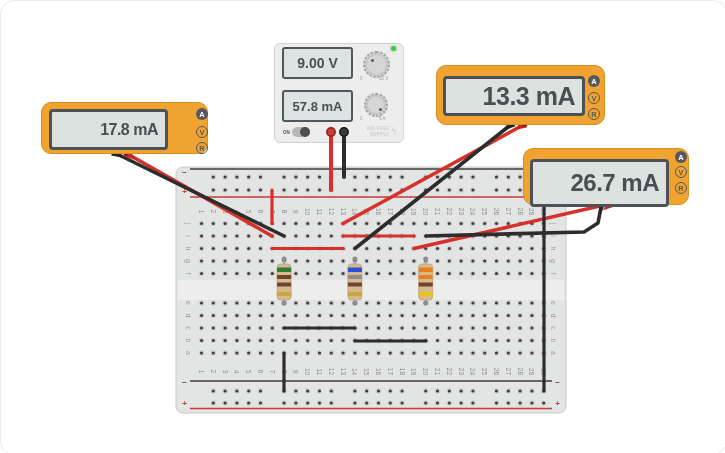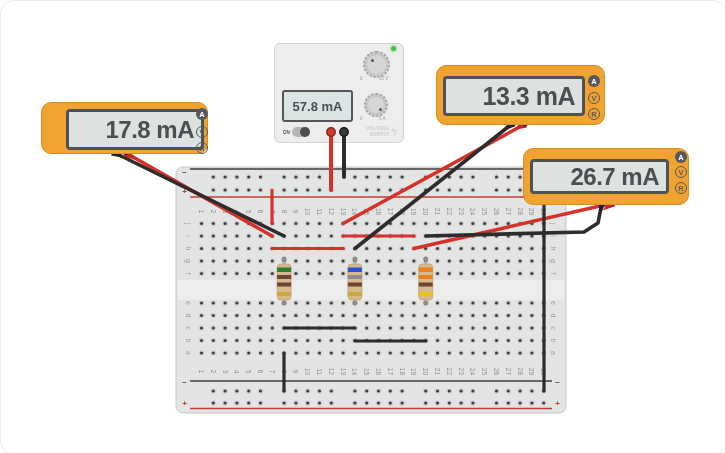--- a/index.html
+++ b/index.html
@@ -990,20 +990,23 @@
       <circle cx="512" cy="122" r="2.6" fill="#111111"></circle>
       <polygon points="525.8778862511435,126.5317903714357 522.1221137488565,119.4682096285643 512.5216812928339,129.10313031621658" fill="#c3271f"></polygon>
       <circle cx="524" cy="123" r="2.6" fill="#7e130e"></circle>
       <polygon points="604.9610722749662,201.55669240384026 597.0389277250338,200.44330759615974 599.1907496875192,213.8734848936404" fill="#232323"></polygon>
       <circle cx="601" cy="201" r="2.6" fill="#111111"></circle>
       <polygon points="614.2943057454041,205.27660817715596 609.7056942545959,198.72339182284404 601.3510234242431,209.4564936725636" fill="#c3271f"></polygon>
       <circle cx="612" cy="202" r="2.6" fill="#7e130e"></circle>
     </svg>
 
   <div class="component supply" id="psu" style="left:273px;top:42px;width:130px;height:100px;">
+    <div class="psu-screen" style="left:7px;top:3px;width:71px;height:32px;font-size:14px;">
+      <span>9.00 V</span>
+    </div>
     <div class="psu-screen" style="left:7px;top:46px;width:71px;height:32px;font-size:13px;align-items:center;">
       <span>57.8 mA</span>
     </div>
     <div class="led" style="left:116px;top:2px;"></div>
     <div class="knob" style="left:87.5px;top:6.5px;width:27px;height:27px;">
       <div class="knob-dot" style="left:6px;top:6px;"></div>
     </div>
     <span class="knob-label" style="left:85px;top:32px;">0</span>
     <span class="knob-label" style="left:104px;top:32px;">10 V</span>
     <div class="knob" style="left:89px;top:49px;width:24px;height:24px;">
@@ -1018,39 +1021,39 @@
     <div class="psu-brand">
       <span>
         <span>VOLTAGE</span><br>
         <span>SUPPLY</span>
       </span>
       <span class="psu-bolt">ϟ</span>
     </div>
   </div>
 
   <div class="component meter" style="left:40px;top:101px;width:167px;height:52px;">
-    <div class="meter-screen" style="left:7px;top:6px;width:138px;height:41px;font-size:24px;margin-left:17px;">
+    <div class="meter-screen" style="left:7px;top:6px;width:119px;height:41px;font-size:16px;">
       <span>17.8 mA</span>
     </div>
     <div class="mbtn active" style="left:154px;top:5px;">A</div>
     <div class="mbtn inactive" style="left:154px;top:23px;">V</div>
     <div class="mbtn inactive" style="left:154px;top:39px;">R</div>
   </div>
 
   <div class="component meter" style="left:435px;top:64px;width:169px;height:60px;">
     <div class="meter-screen" style="left:6px;top:10px;width:142px;height:40px;font-size:25px;padding-left:28px;">
       <span>13.3 mA</span>
     </div>
     <div class="mbtn active" style="left:151px;top:9px;">A</div>
     <div class="mbtn inactive" style="left:151px;top:26px;">V</div>
     <div class="mbtn inactive" style="left:151px;top:42px;">R</div>
   </div>
 
   <div class="component meter" style="left:522px;top:147px;width:166px;height:57px;">
-    <div class="meter-screen" style="left:6px;top:10px;width:139px;height:35px;font-size:24px;">
+    <div class="meter-screen" style="left:6px;top:10px;width:139px;height:48px;font-size:24px;">
       <span>26.7 mA</span>
     </div>
     <div class="mbtn active" style="left:151px;top:2px;">A</div>
     <div class="mbtn inactive" style="left:151px;top:17px;">V</div>
     <div class="mbtn inactive" style="left:151px;top:33px;">R</div>
   </div>
 
   <svg id="over-svg" class="layer" width="725" height="453" viewBox="0 0 725 453">
       <polyline points="330,131 330,189" fill="none" stroke="#d7312c" stroke-width="4" stroke-linecap="round" stroke-linejoin="round"></polyline>
       <polyline points="343,131 343,176" fill="none" stroke="#2d2d2d" stroke-width="4" stroke-linecap="round" stroke-linejoin="round"></polyline>

